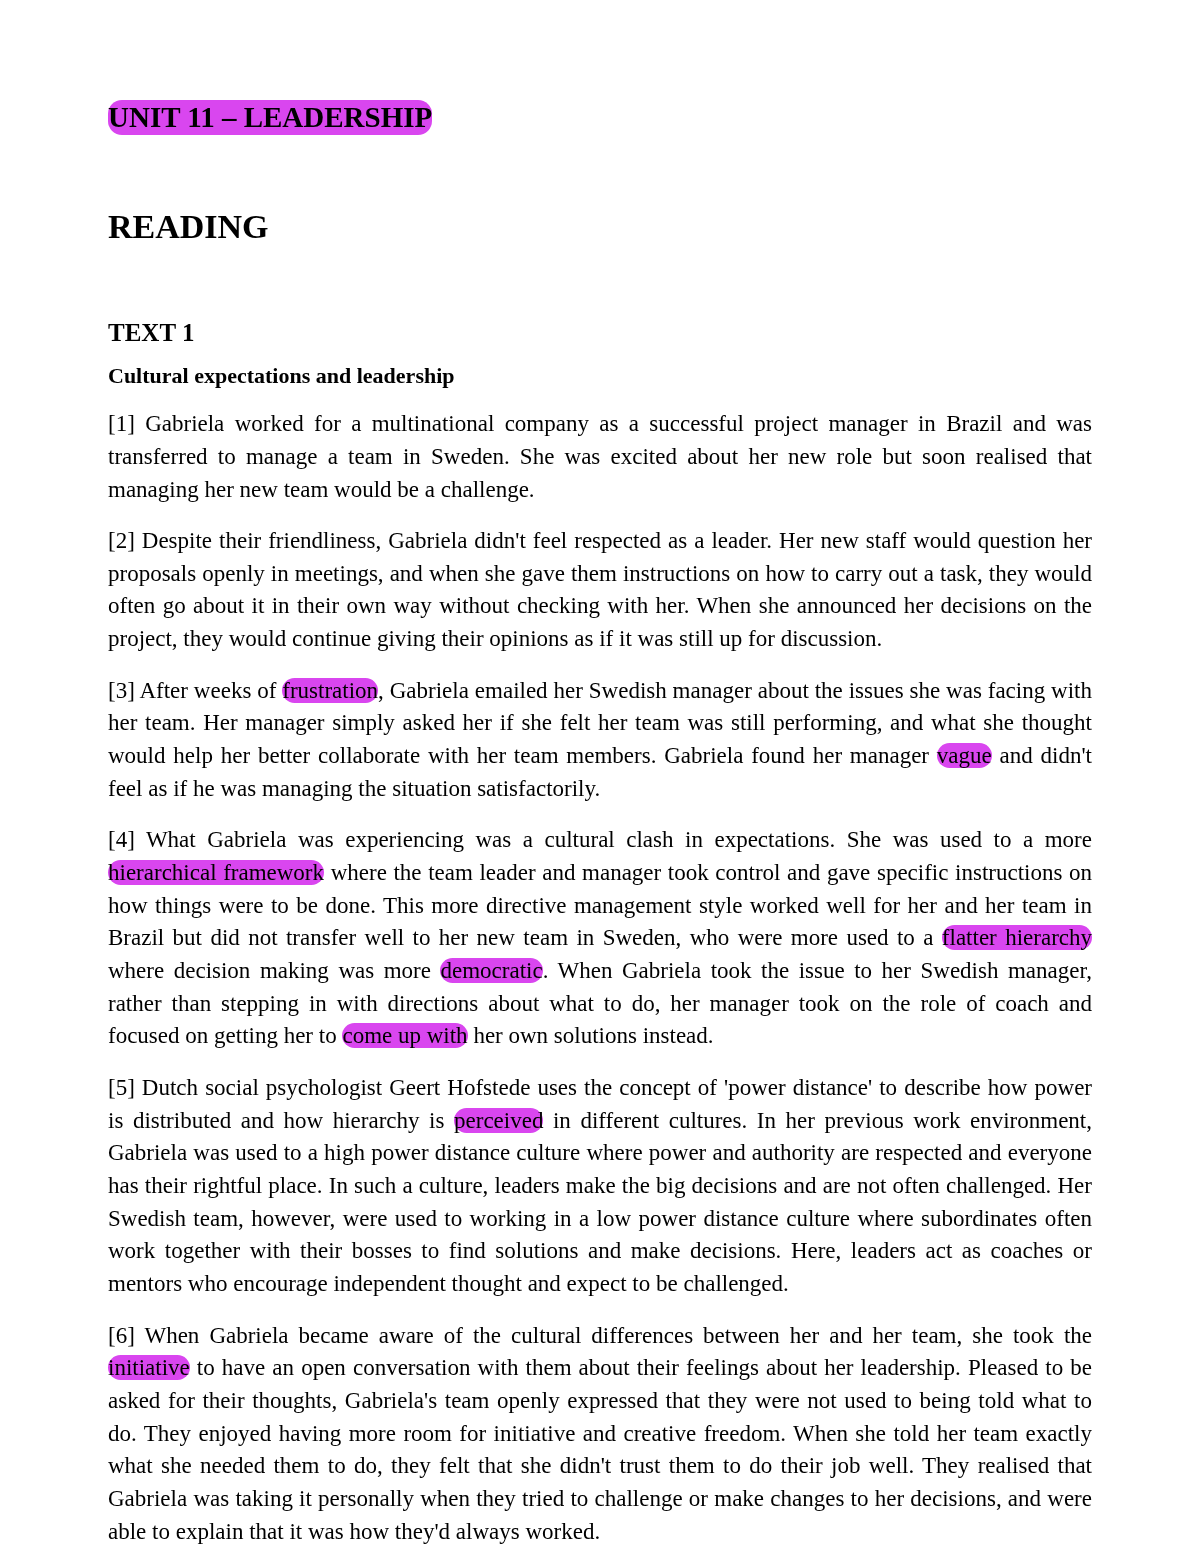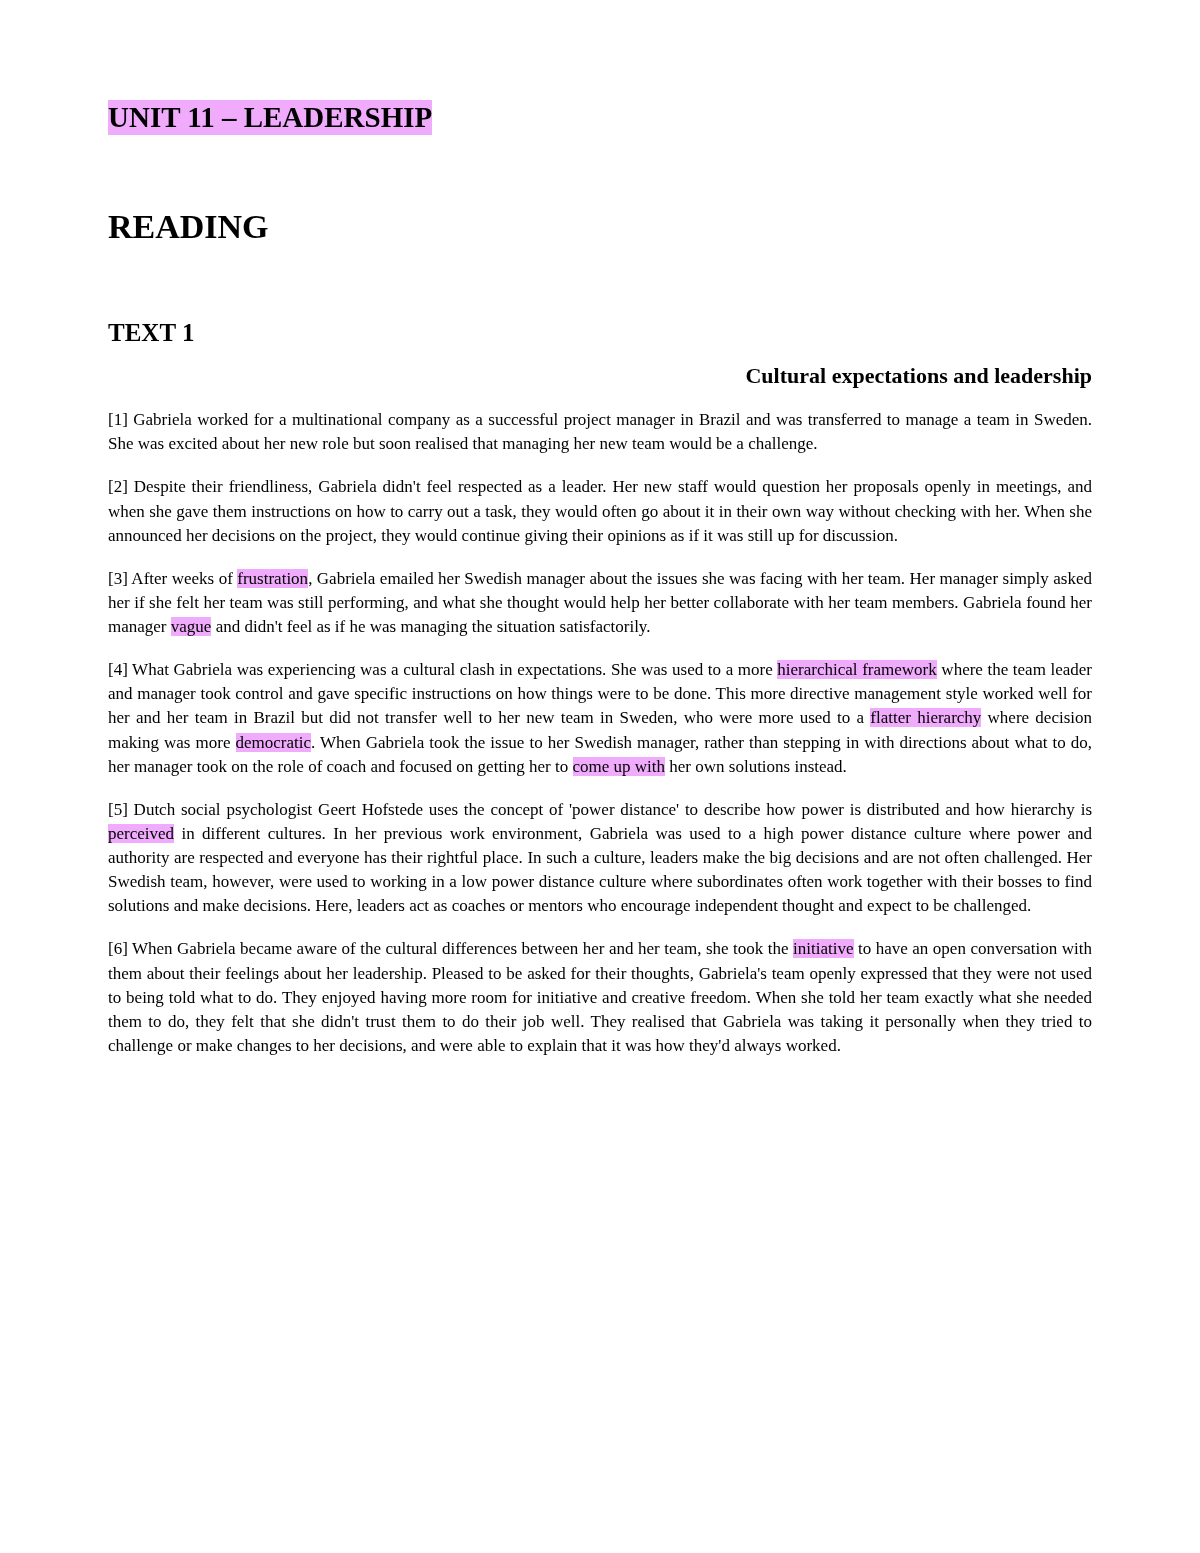--- a/index.html
+++ b/index.html
@@ -13,21 +13,22 @@
   }
   .page {
     width: 1200px;
     min-height: 1553px;
     box-sizing: border-box;
     padding: 100px 108px 40px 108px;
     background: #ffffff;
     position: relative;
   }
   .hl {
-    background: #f0abfc;
+    background: #d946ef;
+    border-radius: 14px;
   }
   .doc-title {
     font-size: 29px;
     font-weight: bold;
     line-height: 1.2;
     margin: 0 0 0 0;
     display: inline-block;
   }
   .title-row {
     margin-bottom: 72px;
@@ -40,26 +41,26 @@
   }
   .subsection-heading {
     font-size: 25px;
     font-weight: bold;
     margin: 0 0 14px 0;
     line-height: 1.2;
   }
   .text-title {
     font-size: 22px;
     font-weight: bold;
-    text-align: right;
+    text-align: left;
     margin: 0 0 18px 0;
     line-height: 1.3;
   }
   p.para {
-    font-size: 17px;
+    font-size: 23px;
     line-height: 1.42;
     text-align: justify;
     text-justify: inter-word;
     margin: 0 0 19px 0;
   }
   p.para:last-child {
     margin-bottom: 4px;
   }
 </style>
 </head>

